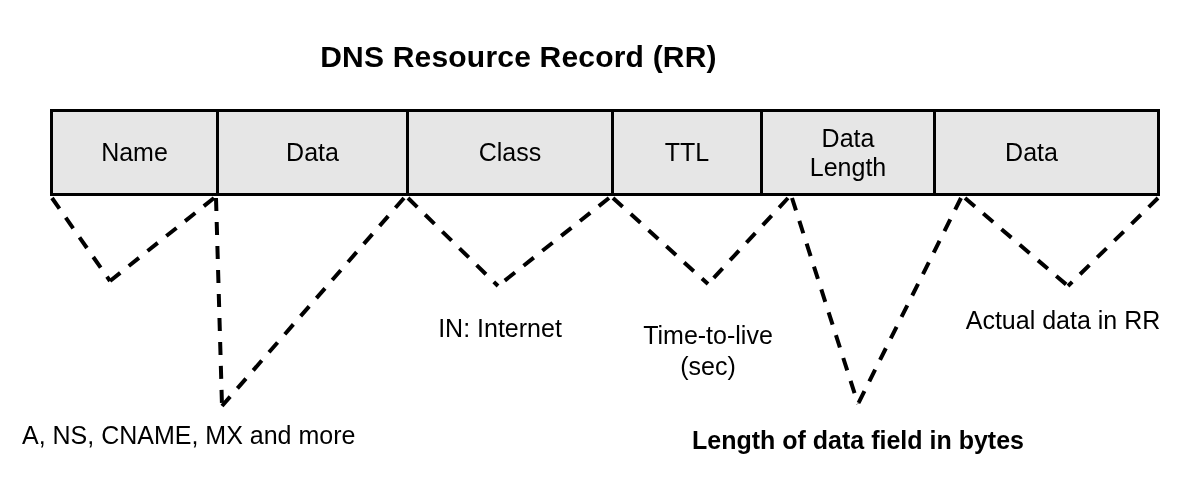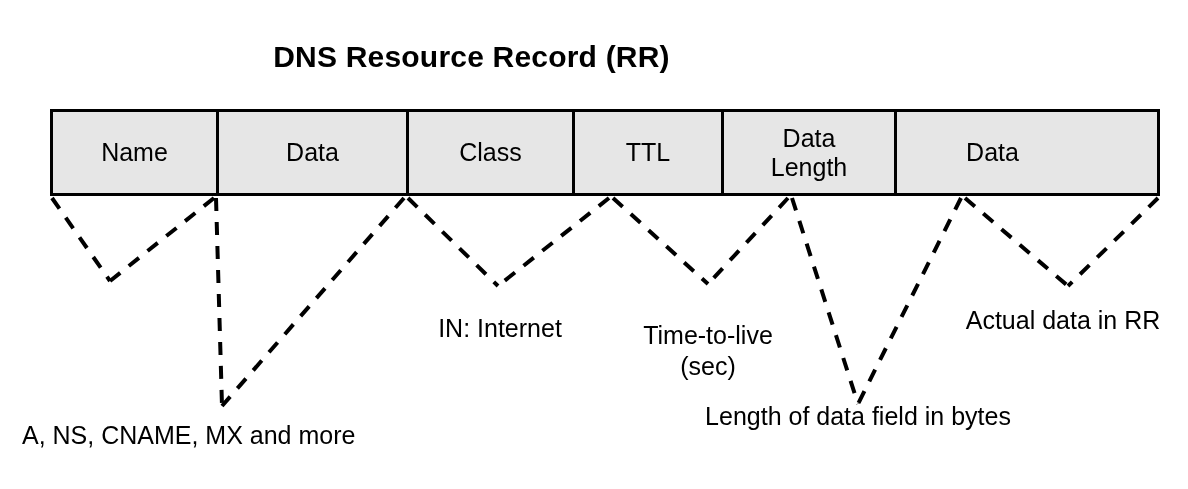--- a/index.html
+++ b/index.html
@@ -21,20 +21,21 @@
   #diagram-title {
     position: absolute;
     left: 0;
     top: 40px;
     width: 943px;
     text-align: center;
     font-size: 30px;
     font-weight: bold;
     letter-spacing: 0.2px;
     color: #000000;
+    padding-left: 47px;
   }
   #rr-table {
     position: absolute;
     left: 50px;
     top: 109px;
     width: 1110px;
     height: 87px;
     box-sizing: border-box;
     border: 3px solid #000000;
     background: #e6e6e6;
@@ -69,34 +70,34 @@
     font-size: 25px;
     line-height: 1.22;
     color: #000000;
     text-align: center;
     white-space: pre-line;
   }
   #note-domain-name { left: 10px;  top: 300px; width: 185px; }
   #note-type-list   { left: 0px;   top: 420px; width: 450px; text-align: left; padding-left: 22px; box-sizing: border-box; }
   #note-class-in    { left: 400px; top: 313px; width: 200px; }
   #note-ttl         { left: 608px; top: 320px; width: 200px; }
-  #note-data-length { left: 618px; top: 401px; width: 480px; }
+  #note-data-length { left: 618px; top: 425px; width: 480px; font-weight: bold; }
   #note-data-actual { left: 938px; top: 305px; width: 250px; }
 </style>
 </head>
 <body>
 
 <div id="canvas">
 
   <div id="diagram-title">DNS Resource Record (RR)</div>
 
   <div id="rr-table">
     <div class="rr-cell" style="width:166px">Name</div>
     <div class="rr-cell" style="width:190px">Data</div>
-    <div class="rr-cell" style="width:166px">Class</div>
+    <div class="rr-cell" style="width:205px">Class</div>
     <div class="rr-cell" style="width:149px">TTL</div>
     <div class="rr-cell" style="width:173px">Data
 Length</div>
     <div class="rr-cell" style="width:191px">Data</div>
   </div>
 
   <svg id="leader-layer" viewBox="0 0 1188 489">
     <g fill="none" stroke="#000000" stroke-width="4" stroke-dasharray="13 11" stroke-linecap="butt">
 
       <path d="M 52 198 L 110 281"></path>

